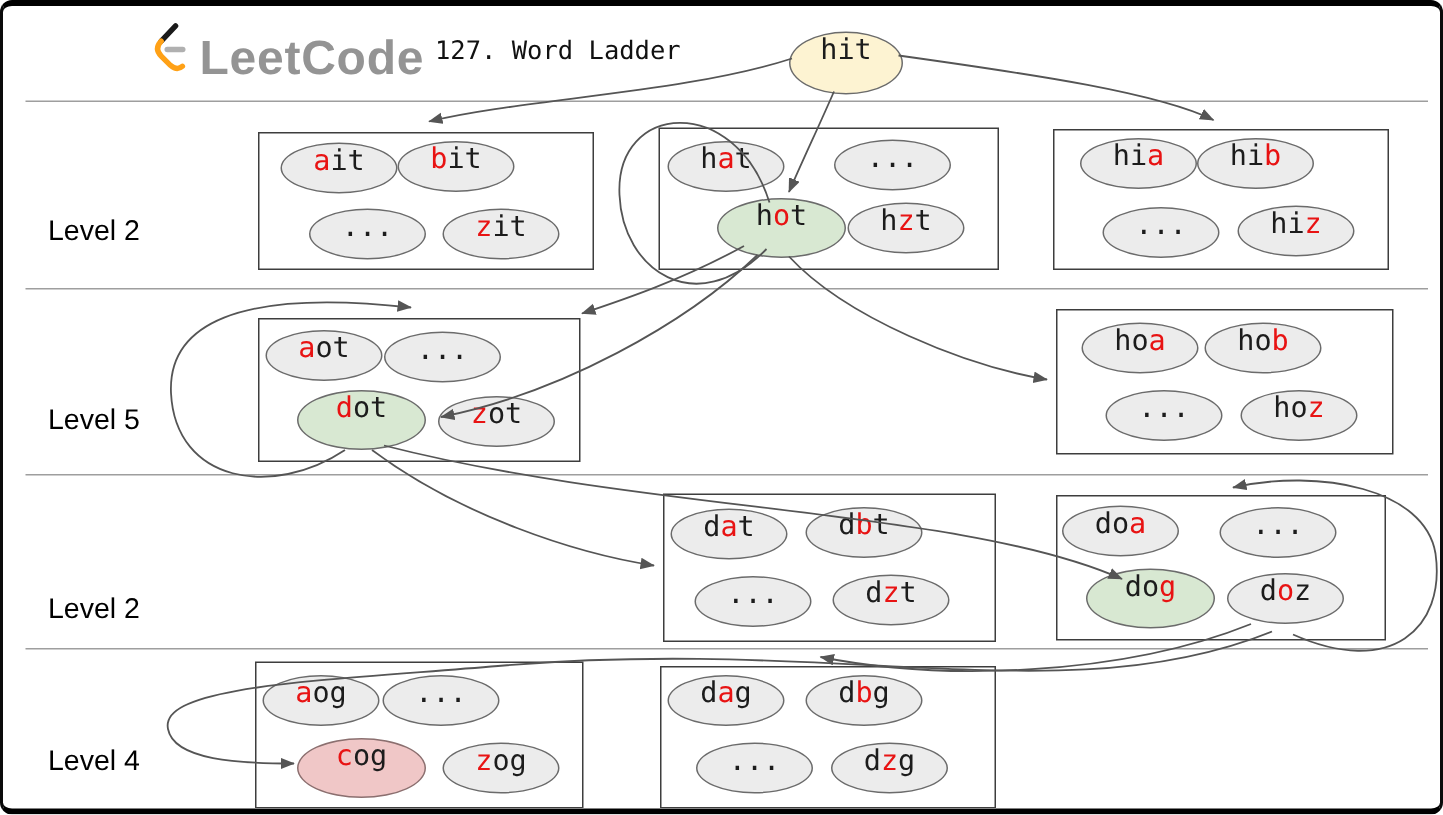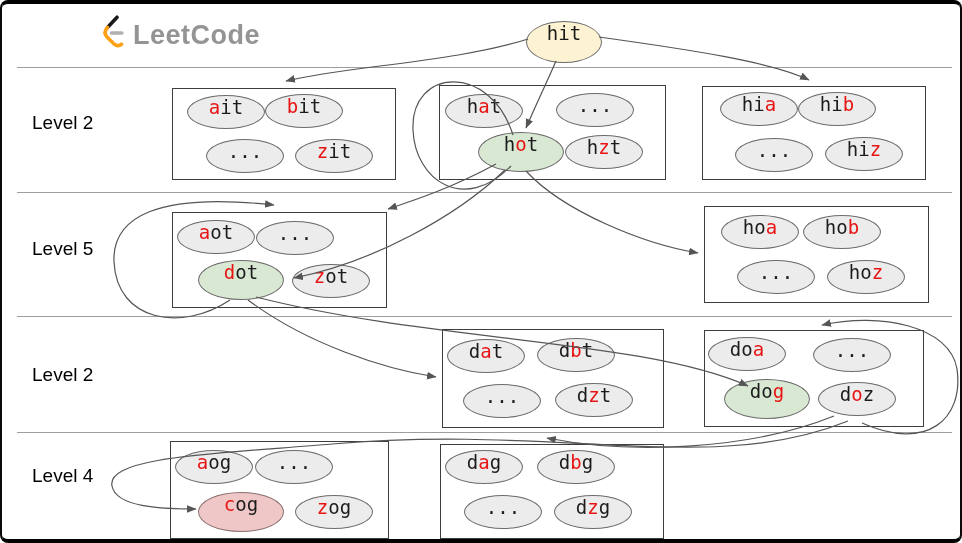--- a/index.html
+++ b/index.html
@@ -1,23 +1,23 @@
 <!DOCTYPE html>
 <html><head>
 <meta charset="utf-8">
 <style>
   html,body{margin:0;padding:0;width:962px;height:543px;background:#ffffff;font-family:"Liberation Sans",sans-serif;}
   .frame{position:absolute;left:0;top:0;width:962px;height:543px;box-sizing:border-box;
          border-top:4px solid #000;border-bottom:4px solid #000;border-left:2px solid #0a0a0a;border-right:2px solid #0a0a0a;
          border-radius:8px;background:#fff;overflow:hidden;}
   .brand{position:absolute;left:14px;top:13px;font-size:23px;font-weight:bold;color:#111;letter-spacing:1px;}
   .logo{position:absolute;left:94px;top:10px;}
-  .logoword{position:absolute;left:131px;top:16px;font-size:27px;font-weight:600;color:#949494;letter-spacing:0.5px;}
+  .logoword{position:absolute;left:131px;top:16px;font-size:32px;font-weight:600;color:#949494;letter-spacing:0.5px;}
   .title{position:absolute;left:288px;top:20px;font:17px "DejaVu Sans Mono",monospace;color:#111;}
-  .lvl{position:absolute;left:30px;font-size:19px;color:#000;}
+  .lvl{position:absolute;left:30px;font-size:19px;color:#000;margin-top:32px;}
   .box{position:absolute;border:1.4px solid #3d3d3d;background:#fff;z-index:1;}
   .node{position:absolute;z-index:2;display:flex;justify-content:center;
         width:76px;height:32px;border:1.3px solid #6b6b6b;border-radius:50%;background:#ececec;
         font:19px "DejaVu Sans Mono",monospace;color:#1c1c1c;}
   .node .r{color:#e81313;}
   .node.start{background:#fdf3d2;width:74px;height:40px;}
   .node.green{background:#d8e8d2;width:84px;height:38px;}
   .node.pink{background:#f0c7c7;border-color:#8b6f6f;width:84px;height:38px;}
   svg.arrows{position:absolute;left:0;top:0;z-index:3;pointer-events:none;}
   .watermark{position:absolute;right:27px;top:511px;font-size:16px;color:#c7c7c7;z-index:4;}
@@ -28,20 +28,21 @@
 <div class="frame">
 
   <div class="logo">
     <svg width="32" height="38" viewBox="0 0 24 28">
       <path d="M15.8 2.2 L8.6 9.8" stroke="#1a1a1a" stroke-width="2.7" fill="none" stroke-linecap="round"></path>
       <path d="M8.6 9.8 Q5.0 13.6 8.6 17.3 L13.2 21.9 Q16.5 24.8 19.2 22.4" stroke="#FFA116" stroke-width="2.7" fill="none" stroke-linecap="round"></path>
       <path d="M11.6 14 L19.4 14" stroke="#b0b0b0" stroke-width="2.7" fill="none" stroke-linecap="round"></path>
     </svg>
   </div>
   <div class="logoword">LeetCode</div>
+  <div class="title">127. Word Ladder</div>
 
   <div class="lvl" style="top:108px">Level 2</div>
   <div class="lvl" style="top:234px">Level 5</div>
   <div class="lvl" style="top:360px">Level 2</div>
   <div class="lvl" style="top:461px">Level 4</div>
 
   <div class="box" style="left:170px;top:84px;width:222px;height:90px"></div>
   <div class="box" style="left:437px;top:81px;width:225px;height:93px"></div>
   <div class="box" style="left:700px;top:82px;width:222px;height:92px"></div>
   <div class="box" style="left:170px;top:208px;width:213px;height:94px"></div>

